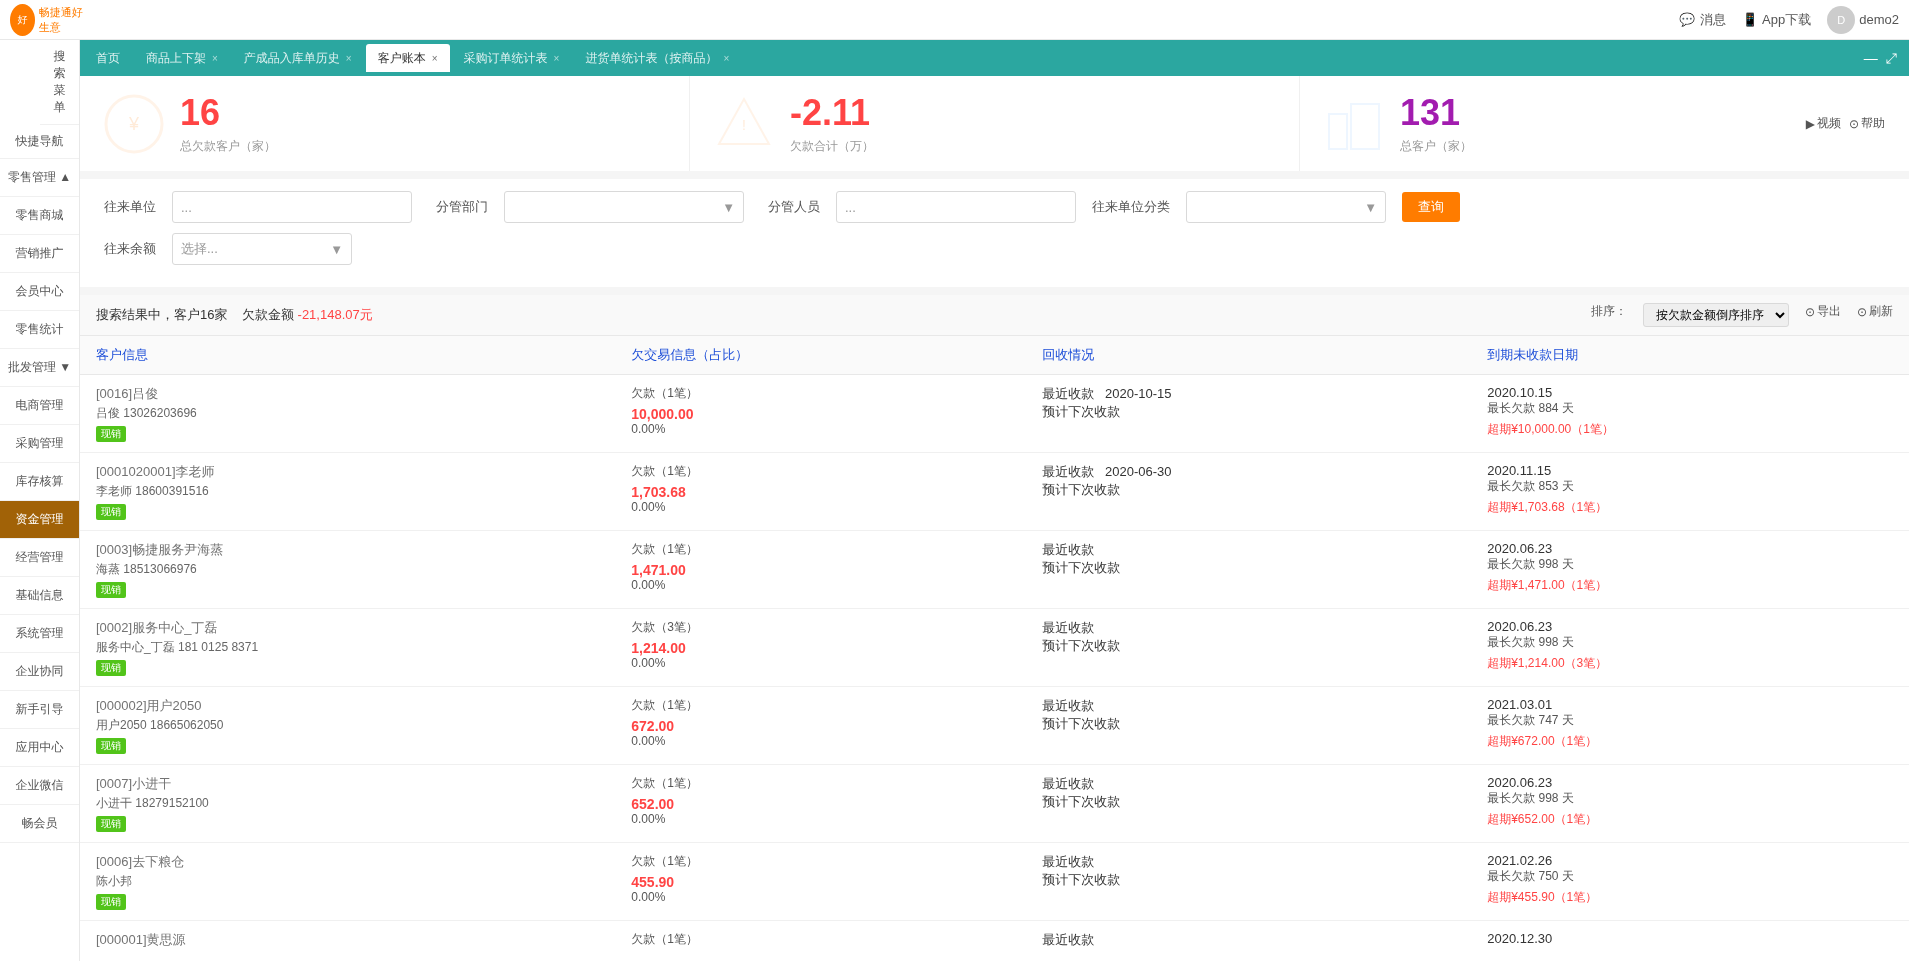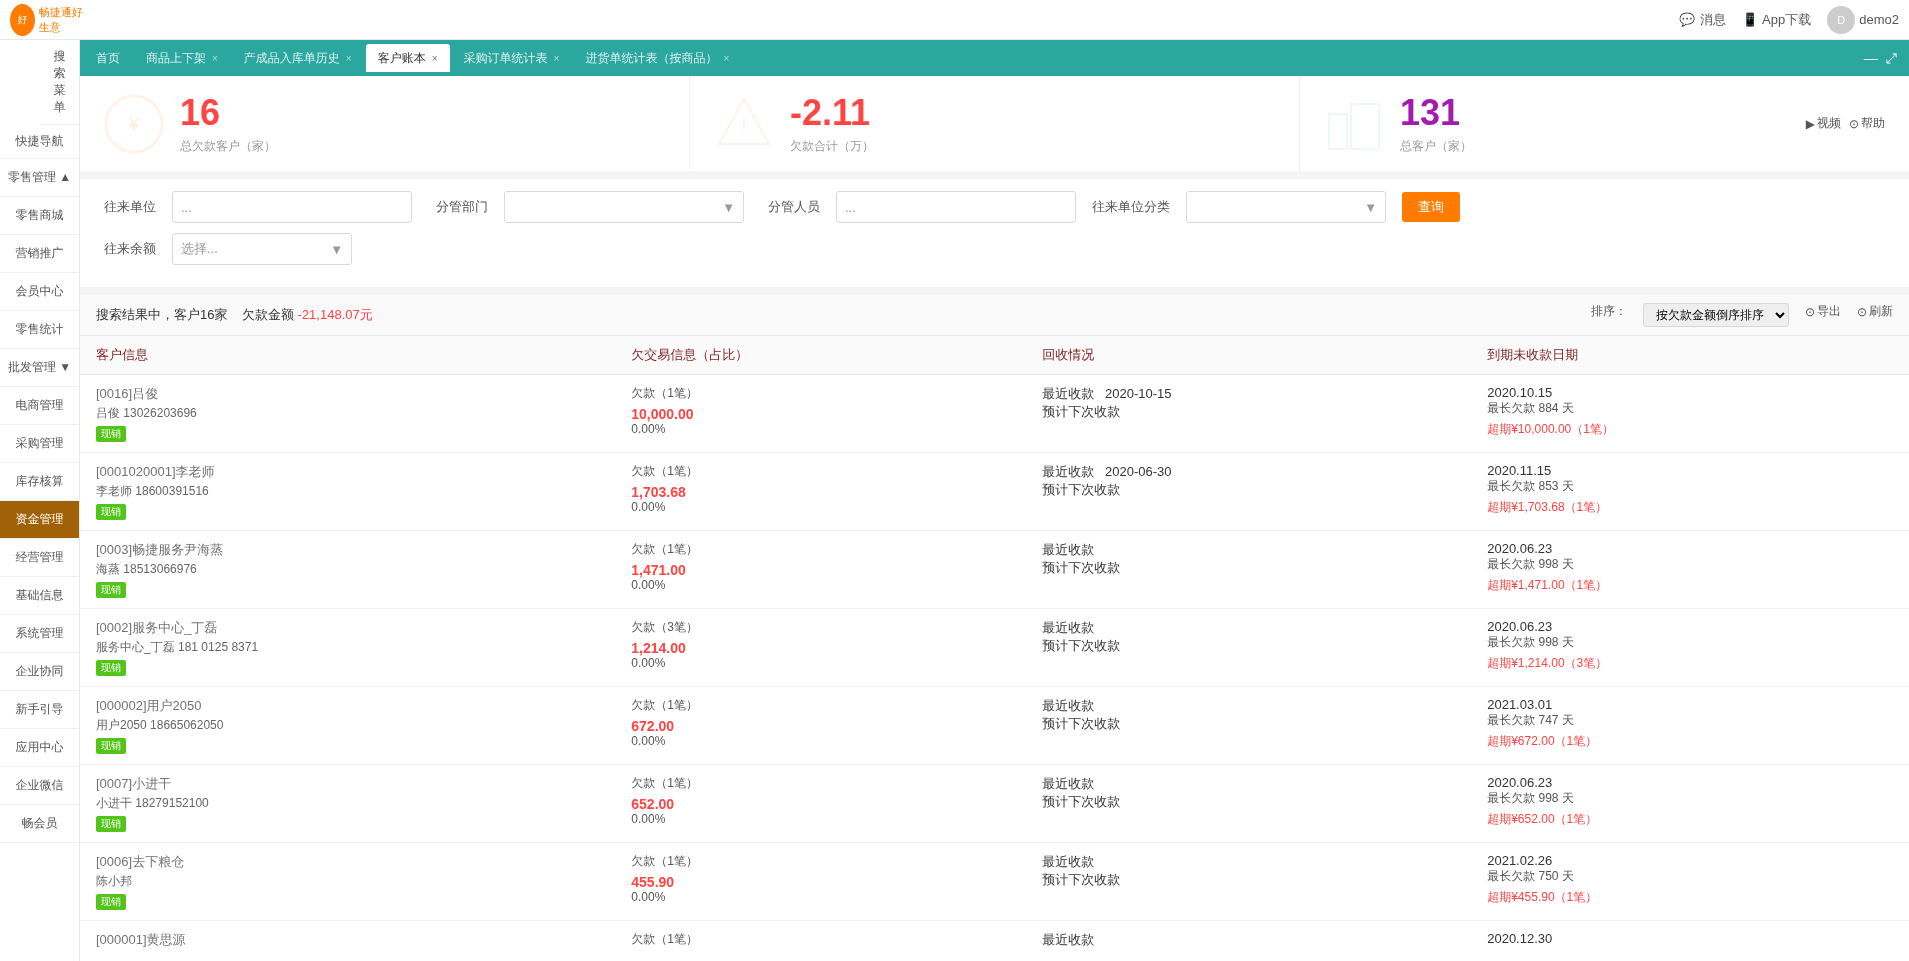--- a/index.html
+++ b/index.html
@@ -67,21 +67,21 @@
     .filter-collapse { text-align: center; padding: 4px; color: #2ba7a0; font-size: 12px; cursor: pointer; border-top: 1px solid #f0f0f0; margin-top: 8px; }
 
     
     .results-bar { display: flex; align-items: center; justify-content: space-between; padding: 8px 16px; background: #f9f9f9; border-bottom: 1px solid #e8e8e8; }
     .results-actions { display: flex; align-items: flex-start; gap: 16px; font-size: 12px; color: #555; }
     .results-actions span { cursor: pointer; display: flex; align-items: center; gap: 2px; }
     .sort-select { border: 1px solid #d9d9d9; border-radius: 3px; padding: 3px 8px; font-size: 12px; }
 
     
     .data-table { width: 100%; border-collapse: collapse; background: white; }
-    .data-table th { padding: 10px 16px; text-align: left; font-size: 13px; color: #7f1d1d; font-weight: normal; background: #fafafa; border-bottom: 1px solid #e8e8e8; }
+    .data-table th { padding: 10px 16px; text-align: left; font-size: 13px; color: #1d4ed8; font-weight: normal; background: #fafafa; border-bottom: 1px solid #e8e8e8; }
     .data-table td { padding: 10px 16px; border-bottom: 1px solid #f0f0f0; vertical-align: top; font-size: 13px; }
     .customer-name { color: #737373; cursor: pointer; font-size: 13px; }
     .customer-info { font-size: 12px; color: #666; margin-top: 2px; }
     .badge-now { background: #52c41a; color: white; font-size: 10px; padding: 1px 5px; border-radius: 2px; margin-top: 4px; display: inline-block; }
     .debt-amount { color: #ff4444; font-size: 14px; font-weight: bold; }
     .debt-count { color: #555; font-size: 12px; margin-bottom: 4px; }
     .debt-pct { color: #555; font-size: 12px; }
     .overdue-link { color: #ff4444; font-size: 12px; cursor: pointer; }
     .max-days { color: #555; font-size: 12px; margin-bottom: 4px; }
   </style>

